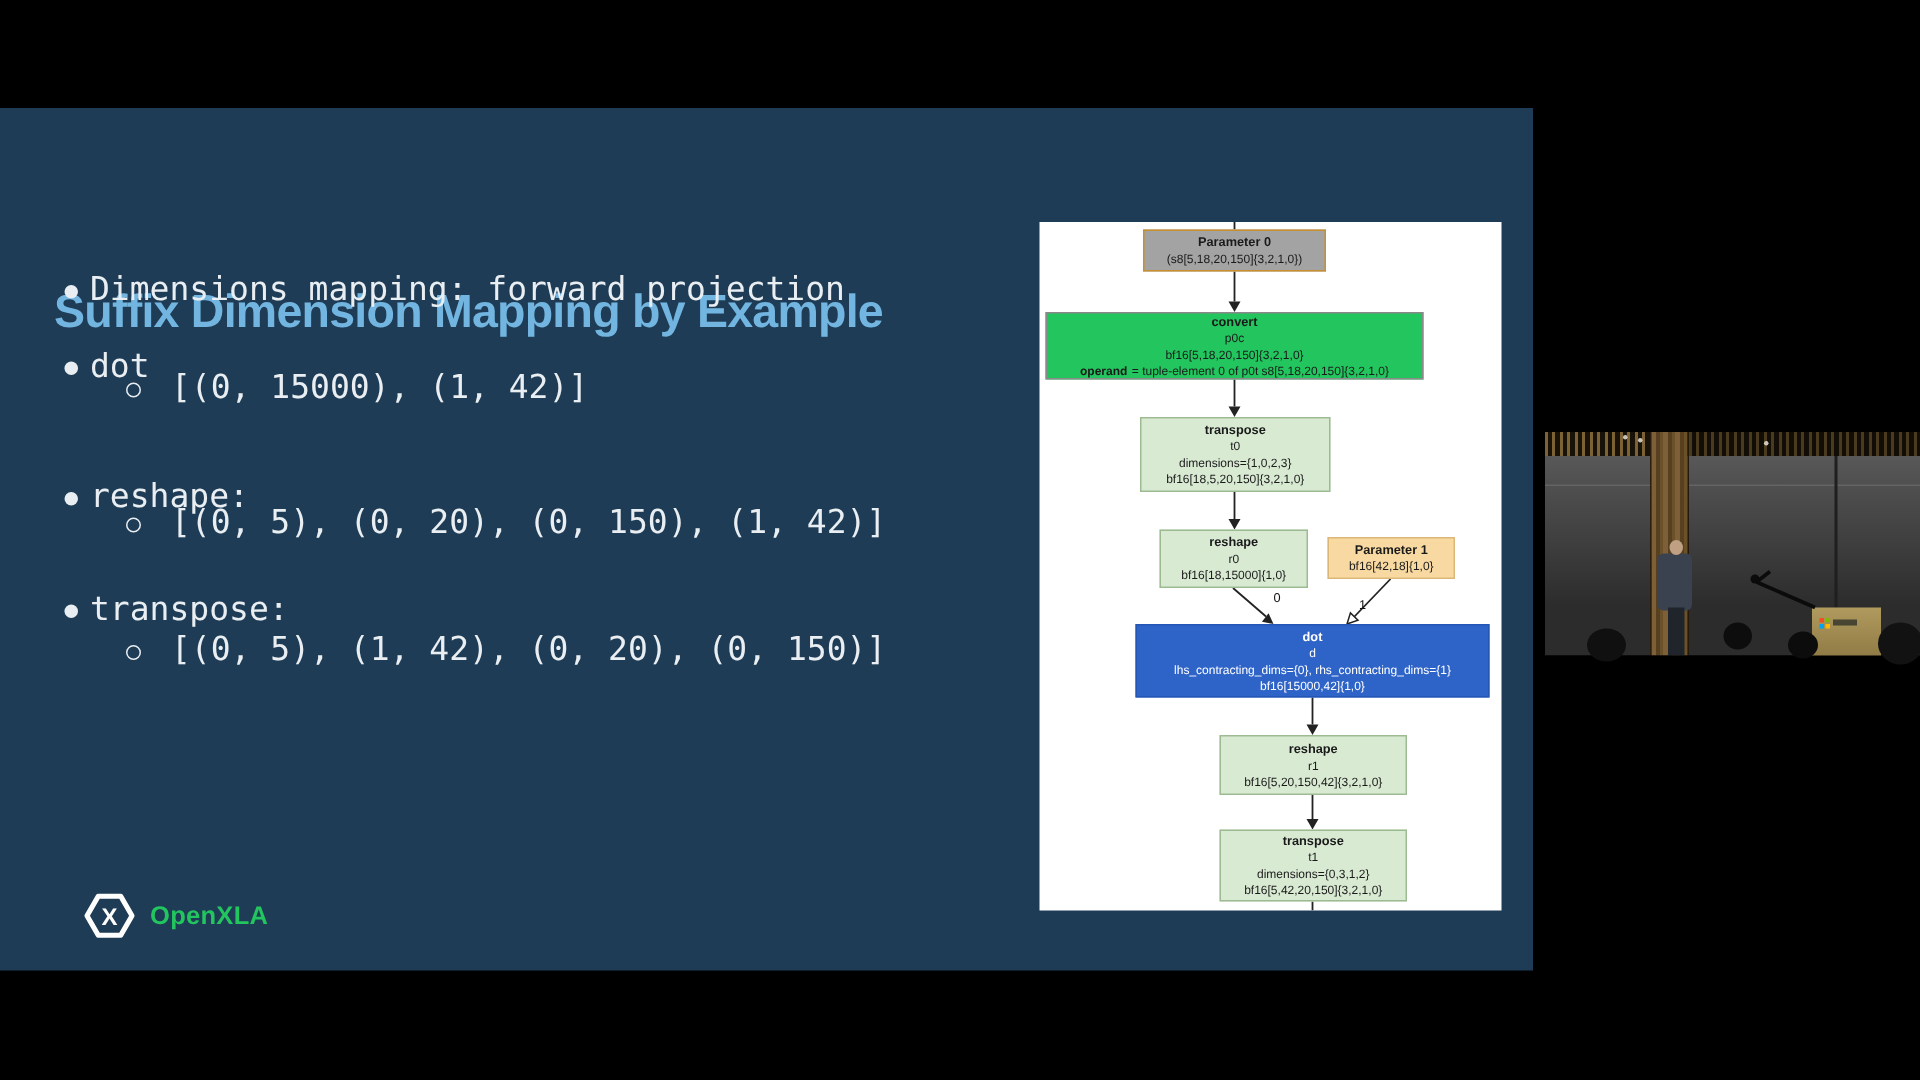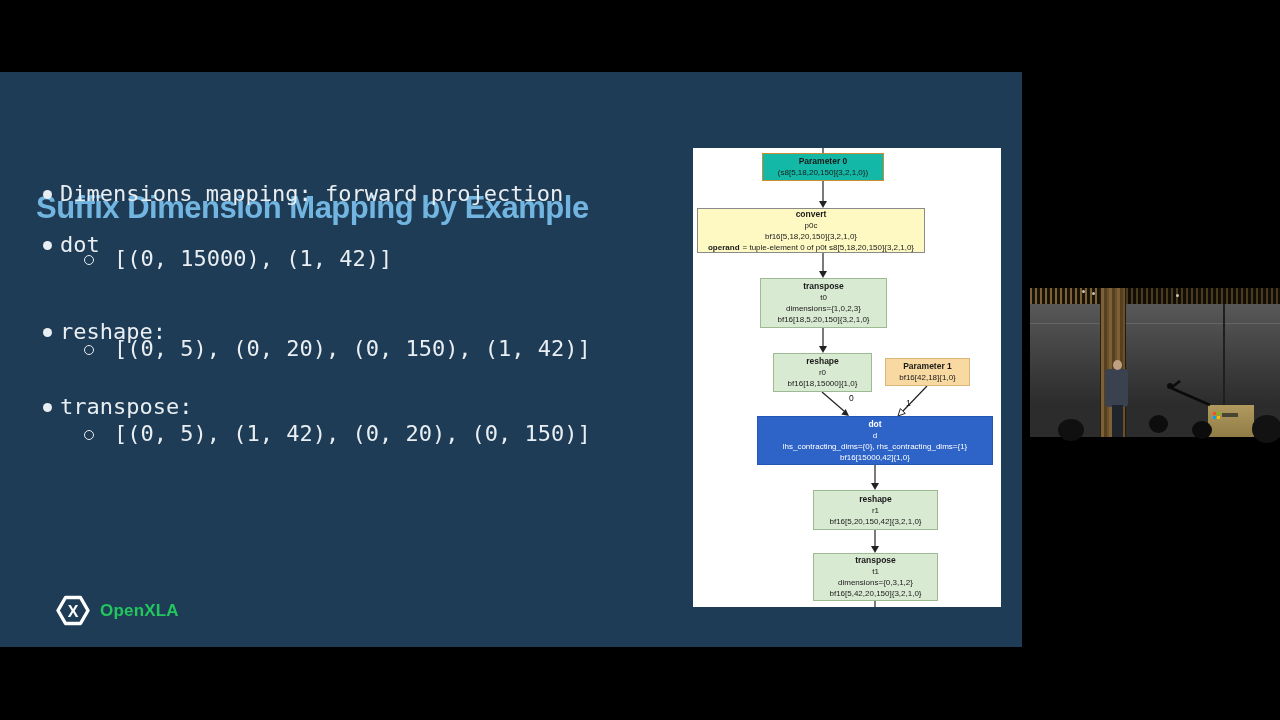--- a/index.html
+++ b/index.html
@@ -27,22 +27,22 @@
 
   
   #panel{position:absolute;left:693px;top:76px;width:308px;height:459px;background:#fff;}
   #edges{position:absolute;left:0;top:0;width:308px;height:459px;}
   .elabel{position:absolute;font-size:8.5px;color:#111;}
   .node{position:absolute;box-sizing:border-box;display:flex;flex-direction:column;
         justify-content:center;text-align:center;color:#1a1a1a;overflow:hidden;}
   .node .nt{font-weight:bold;font-size:8.5px;line-height:11px;}
   .node .nl{font-size:8px;line-height:11px;white-space:nowrap;}
   .green{background:#d9ead3;border:1px solid #9dbb93;}
-  #n-param0{left:69px;top:5px;width:122px;height:28px;background:#14b8a6;border:1px solid #c98f2f;}
-  #n-convert{left:4px;top:60px;width:228px;height:45px;background:#fef9c3;border:1px solid #8a8a8a;}
+  #n-param0{left:69px;top:5px;width:122px;height:28px;background:#a3a3a3;border:1px solid #c98f2f;}
+  #n-convert{left:4px;top:60px;width:252px;height:45px;background:#22c55e;border:1px solid #8a8a8a;}
   #n-t0{left:67px;top:130px;width:127px;height:50px;}
   #n-r0{left:80px;top:205px;width:99px;height:39px;}
   #n-param1{left:192px;top:210px;width:85px;height:28px;background:#f8d9a1;border:1px solid #dbb878;}
   #n-dot{left:64px;top:268px;width:236px;height:49px;background:#2e63c8;border:1px solid #2456b5;color:#fff;}
   #n-r1{left:120px;top:342px;width:125px;height:40px;}
   #n-t1{left:120px;top:405px;width:125px;height:48px;}
   .okey{font-weight:bold;}
   .oval{margin-left:3px;}
 
   

